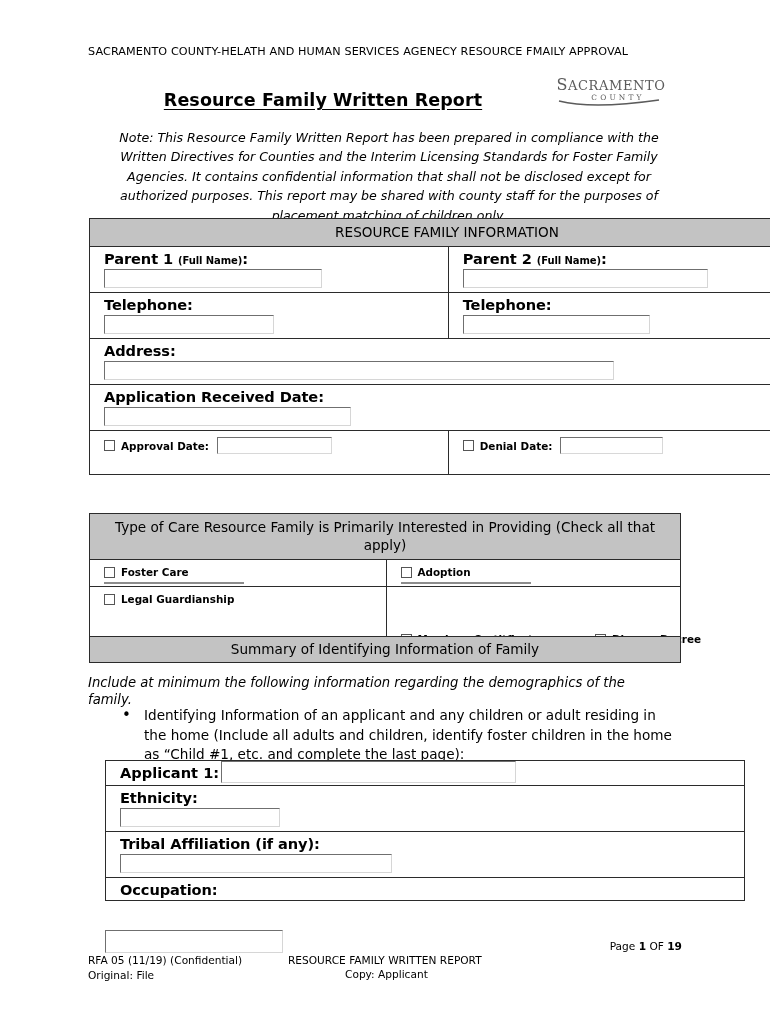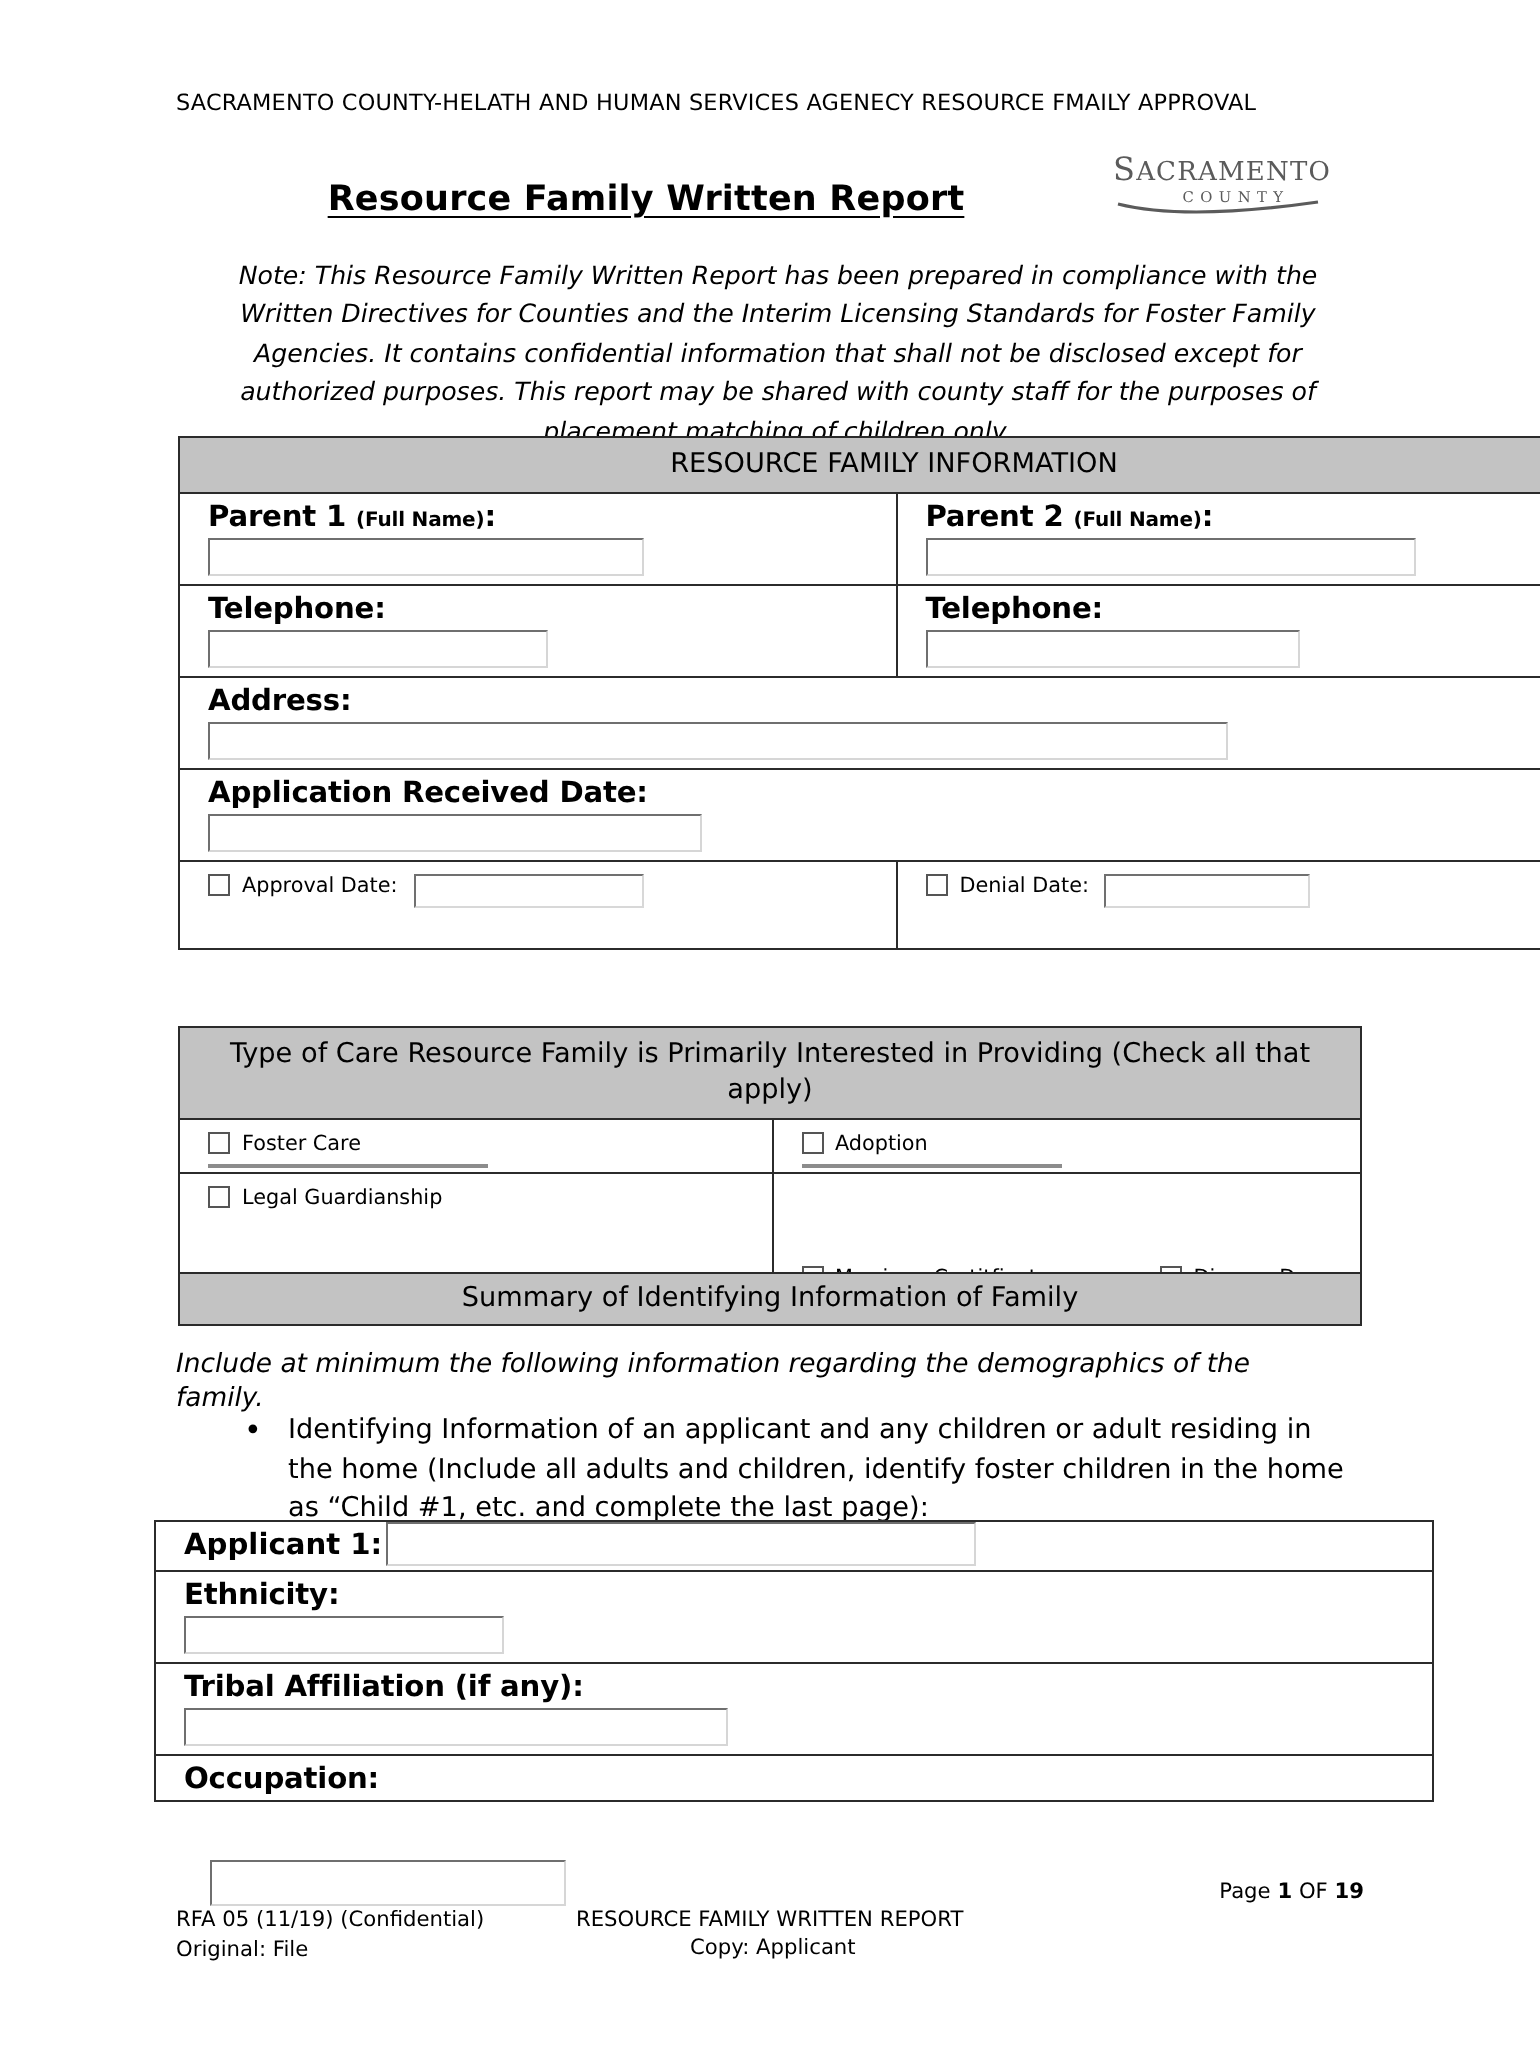--- a/index.html
+++ b/index.html
@@ -126,23 +126,24 @@
     border-top: 1.6px solid #6f6f6f;
     border-left: 1.6px solid #6f6f6f;
     border-right: 1px solid #d6d6d6;
     border-bottom: 1px solid #d6d6d6;
     box-sizing: border-box;
   }
 
   
   .ck-row {
     display: flex;
-    align-items: flex-start;
+    align-items: center;
     padding: 6px 0 4px 14px;
     font-size: 10.4px;
+    font-weight: bold;
   }
   .ckbox {
     width: 9px;
     height: 9px;
     border: 1px solid #555;
     background: #fff;
     display: inline-block;
     margin-right: 6px;
     flex: none;
   }
@@ -347,21 +348,21 @@
     </tbody>
   </table>
 
   <div class="bold-ital">Include at minimum the following information regarding the demographics of the family.</div>
 
   <div class="bullet-wrap">
     <span class="dot">•</span>
     <span class="btxt">Identifying Information of an applicant and any children or adult residing in the home (Include all adults and children, identify foster children in the home as “Child #1, etc. and complete the last page):</span>
   </div>
 
-  <table class="tbl" style="left:77px; top:760px; width:640px;">
+  <table class="tbl" style="left:105px; top:760px; width:640px;">
     <colgroup>
         <col style="width:296px">
         <col style="width:294px">
       </colgroup>
     <tbody>
       <tr>
         <td colspan="2" style="height:24px;">
           <div style="display:flex; align-items:center; padding-left:14px;">
             <span style="font-size:14.6px; font-weight:bold;">Applicant 1:</span>
             <span class="fld" style="width:295px; margin:0 0 0 2px; height:22px;"></span>

